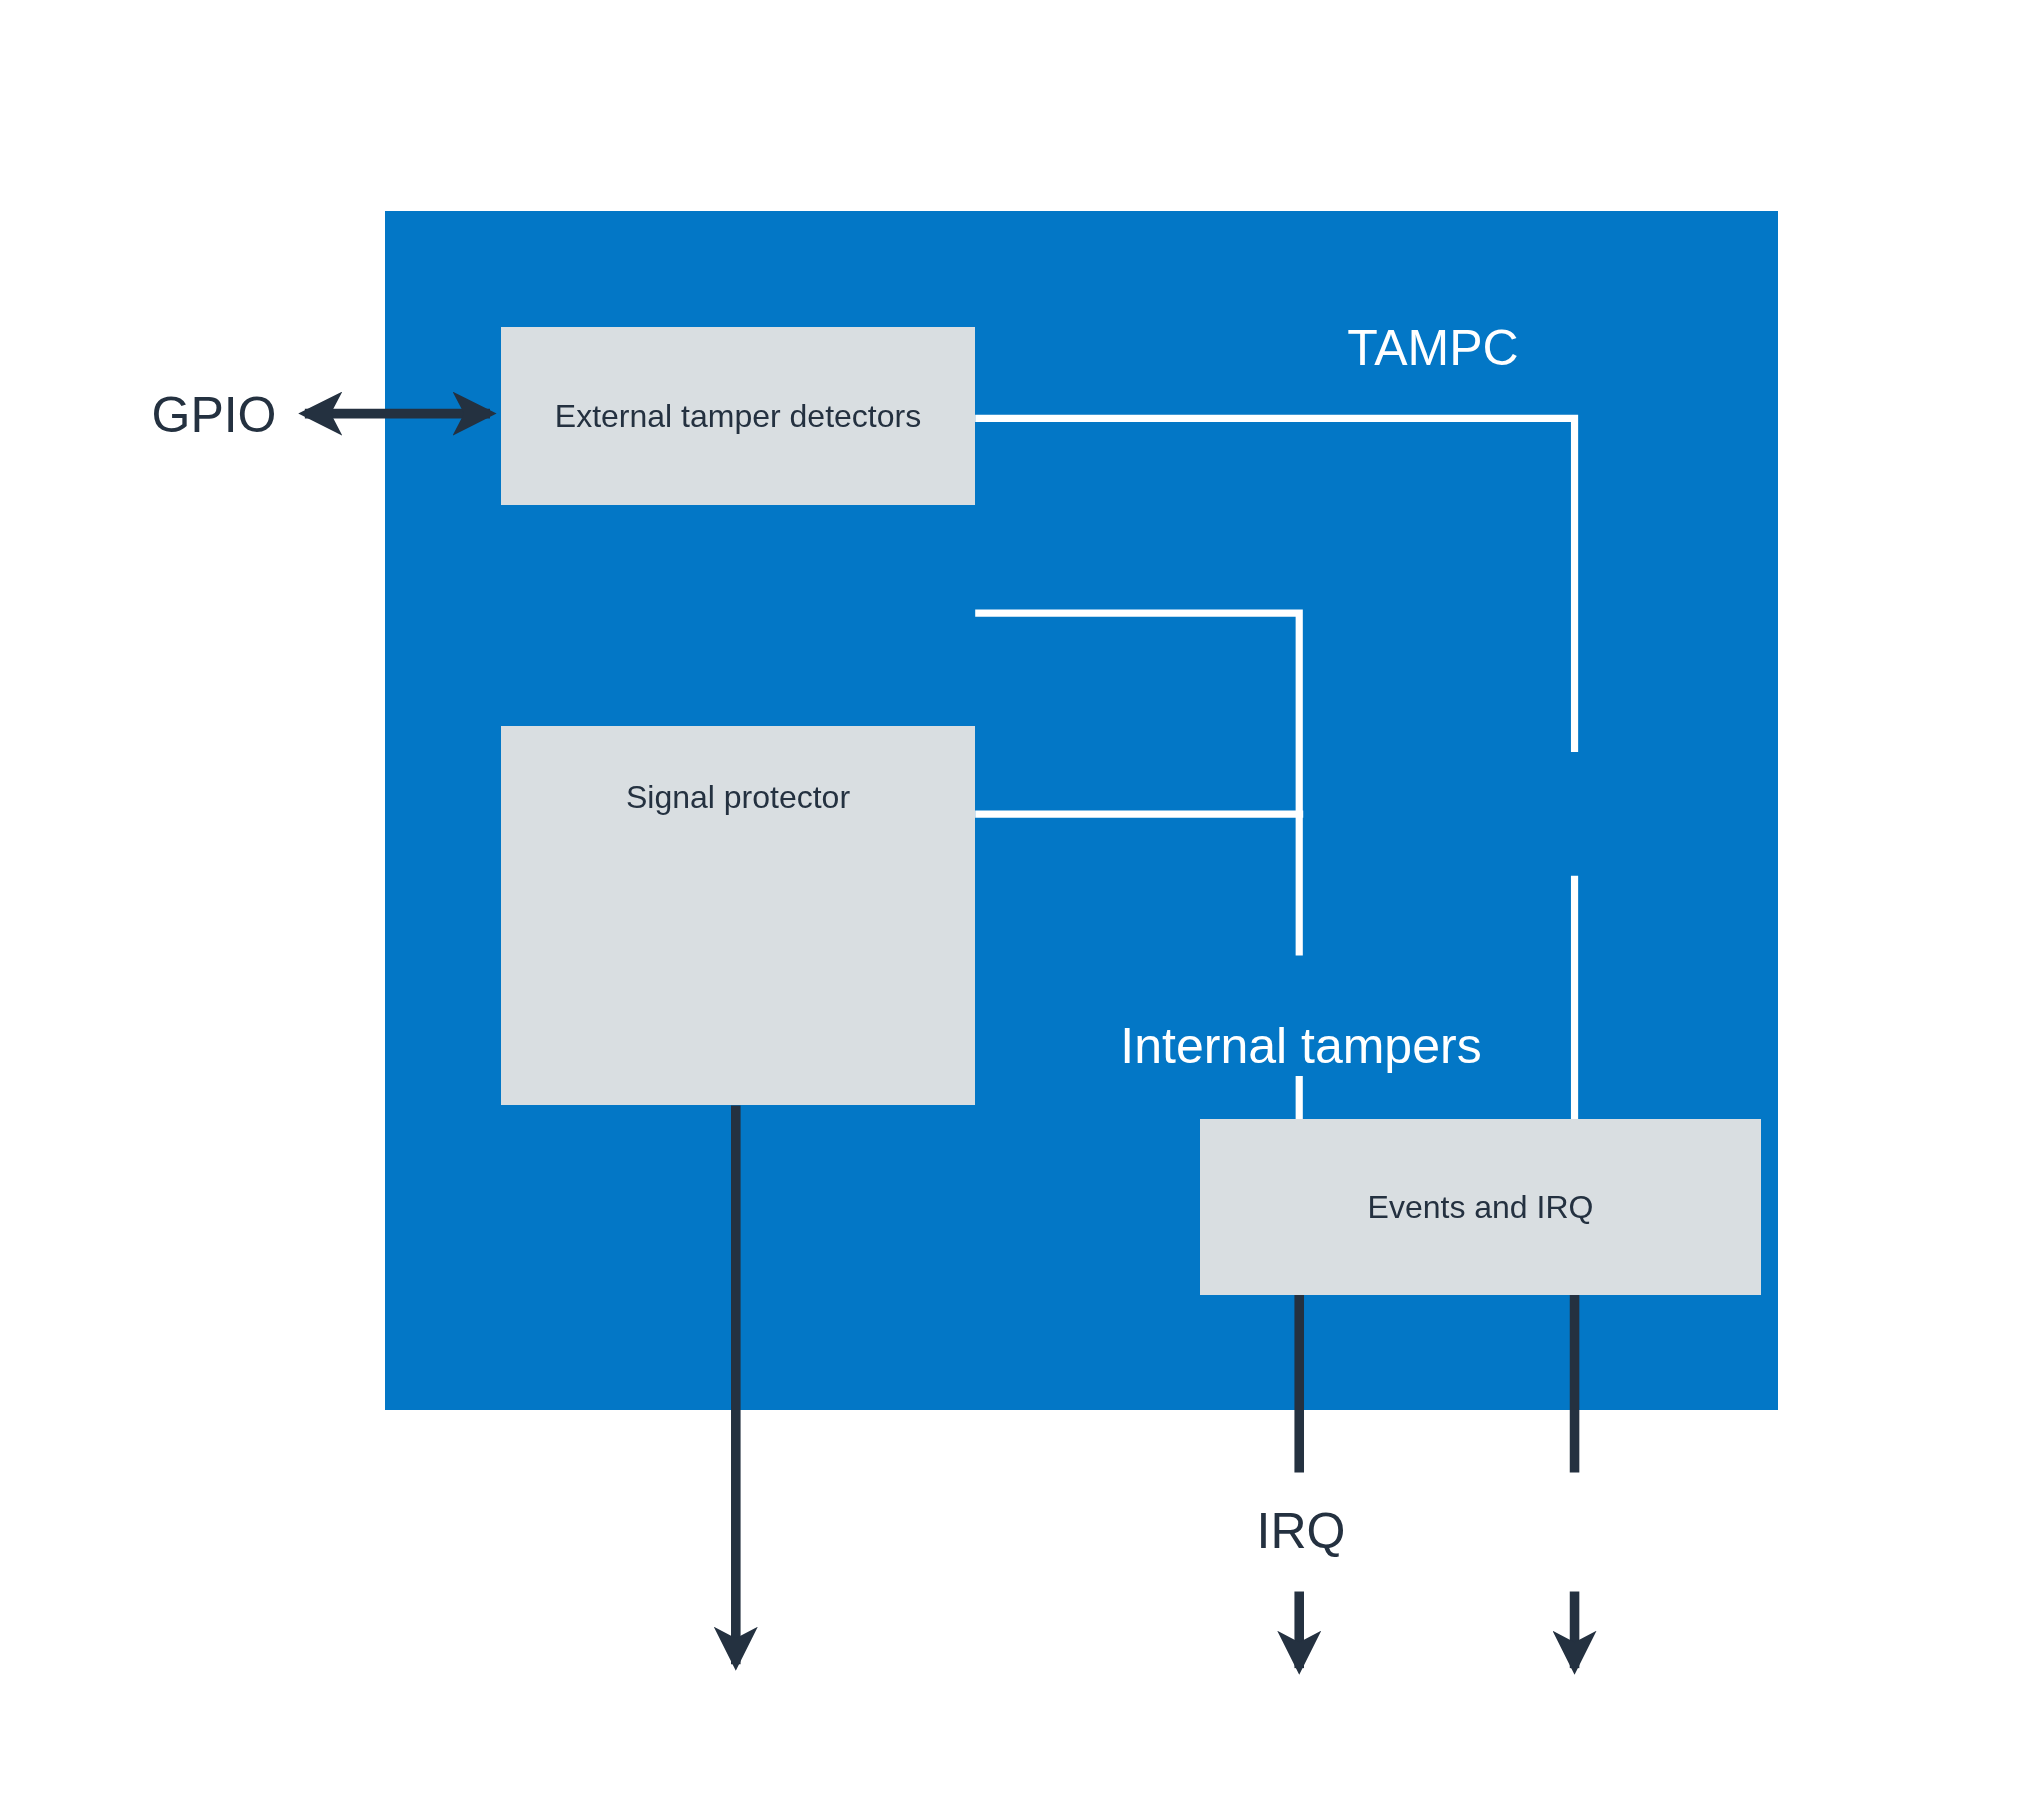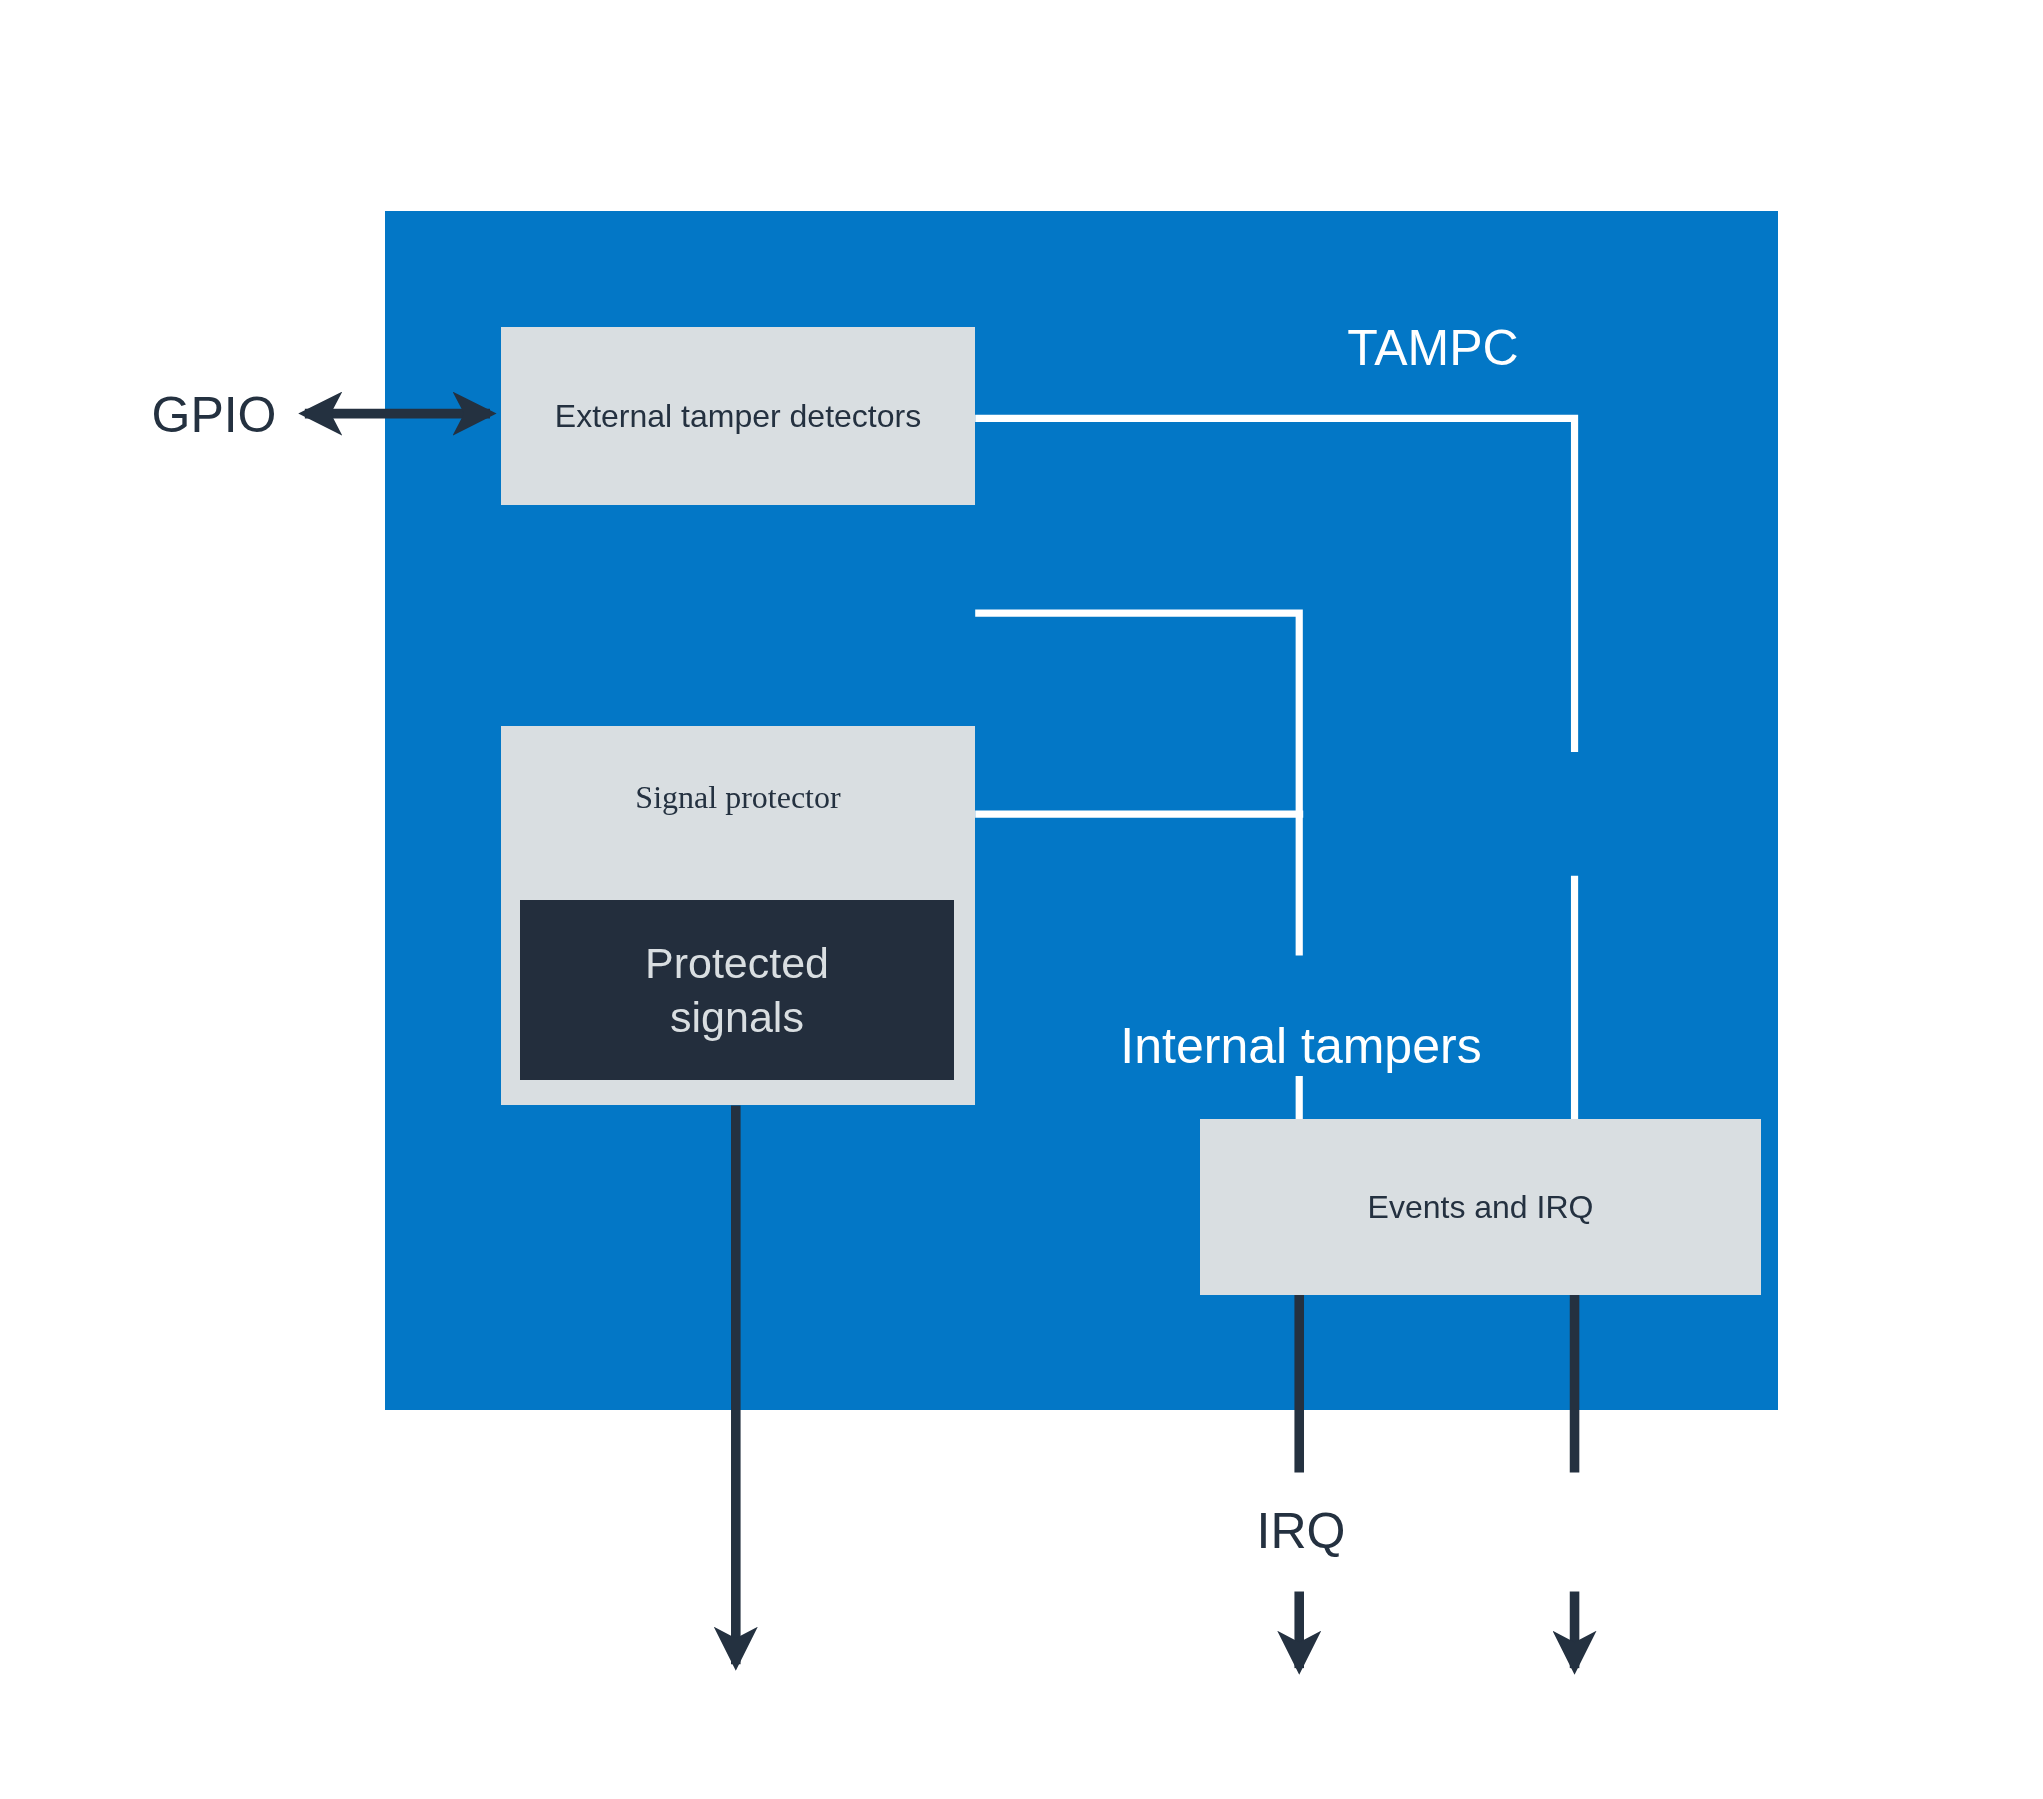--- a/index.html
+++ b/index.html
@@ -24,21 +24,21 @@
     color:var(--navy,#243140);
     display:flex;align-items:center;justify-content:center;
     text-align:center;
     font-size:32px;line-height:54px;
   }
   .box-ext{left:501px;top:327px;width:474px;height:178px;}
   .box-int{left:501px;top:527px;width:474px;height:178px;}
   .box-sig{left:501px;top:726px;width:474px;height:379px;align-items:flex-start;}
   .box-sig .sig-label{
     position:absolute;left:0;top:0;width:100%;height:142px;
-    display:flex;align-items:center;justify-content:center;font-family:Liberation Serif, serif;
+    display:flex;align-items:center;justify-content:center;
   }
   .box-dark{
     position:absolute;
     left:520px;top:900px;width:434px;height:180px;
     background:var(--navybox,#232e3d);
     color:var(--gray,#d9dee1);
     display:flex;align-items:center;justify-content:center;
     text-align:center;font-size:43px;line-height:54px;
   }
   .box-dark span{max-width:263px;display:inline-block;}
@@ -86,23 +86,20 @@
 
   <div class="box box-ext">
     <span style="max-width:383px;">External tamper detectors</span>
   </div>
 
 
   <div class="box box-sig">
     <span class="sig-label">Signal protector</span>
   </div>
 
-  <div class="box-dark">
-    <span>Protected signals</span>
-  </div>
 
   <div class="box box-events">
     <span>Events and IRQ</span>
   </div>
 
   <div class="lbl lbl-white" style="left:1433px;top:348px;">TAMPC</div>
 
   <div class="lbl lbl-dark" style="left:214px;top:415px;">GPIO</div>
 
 

